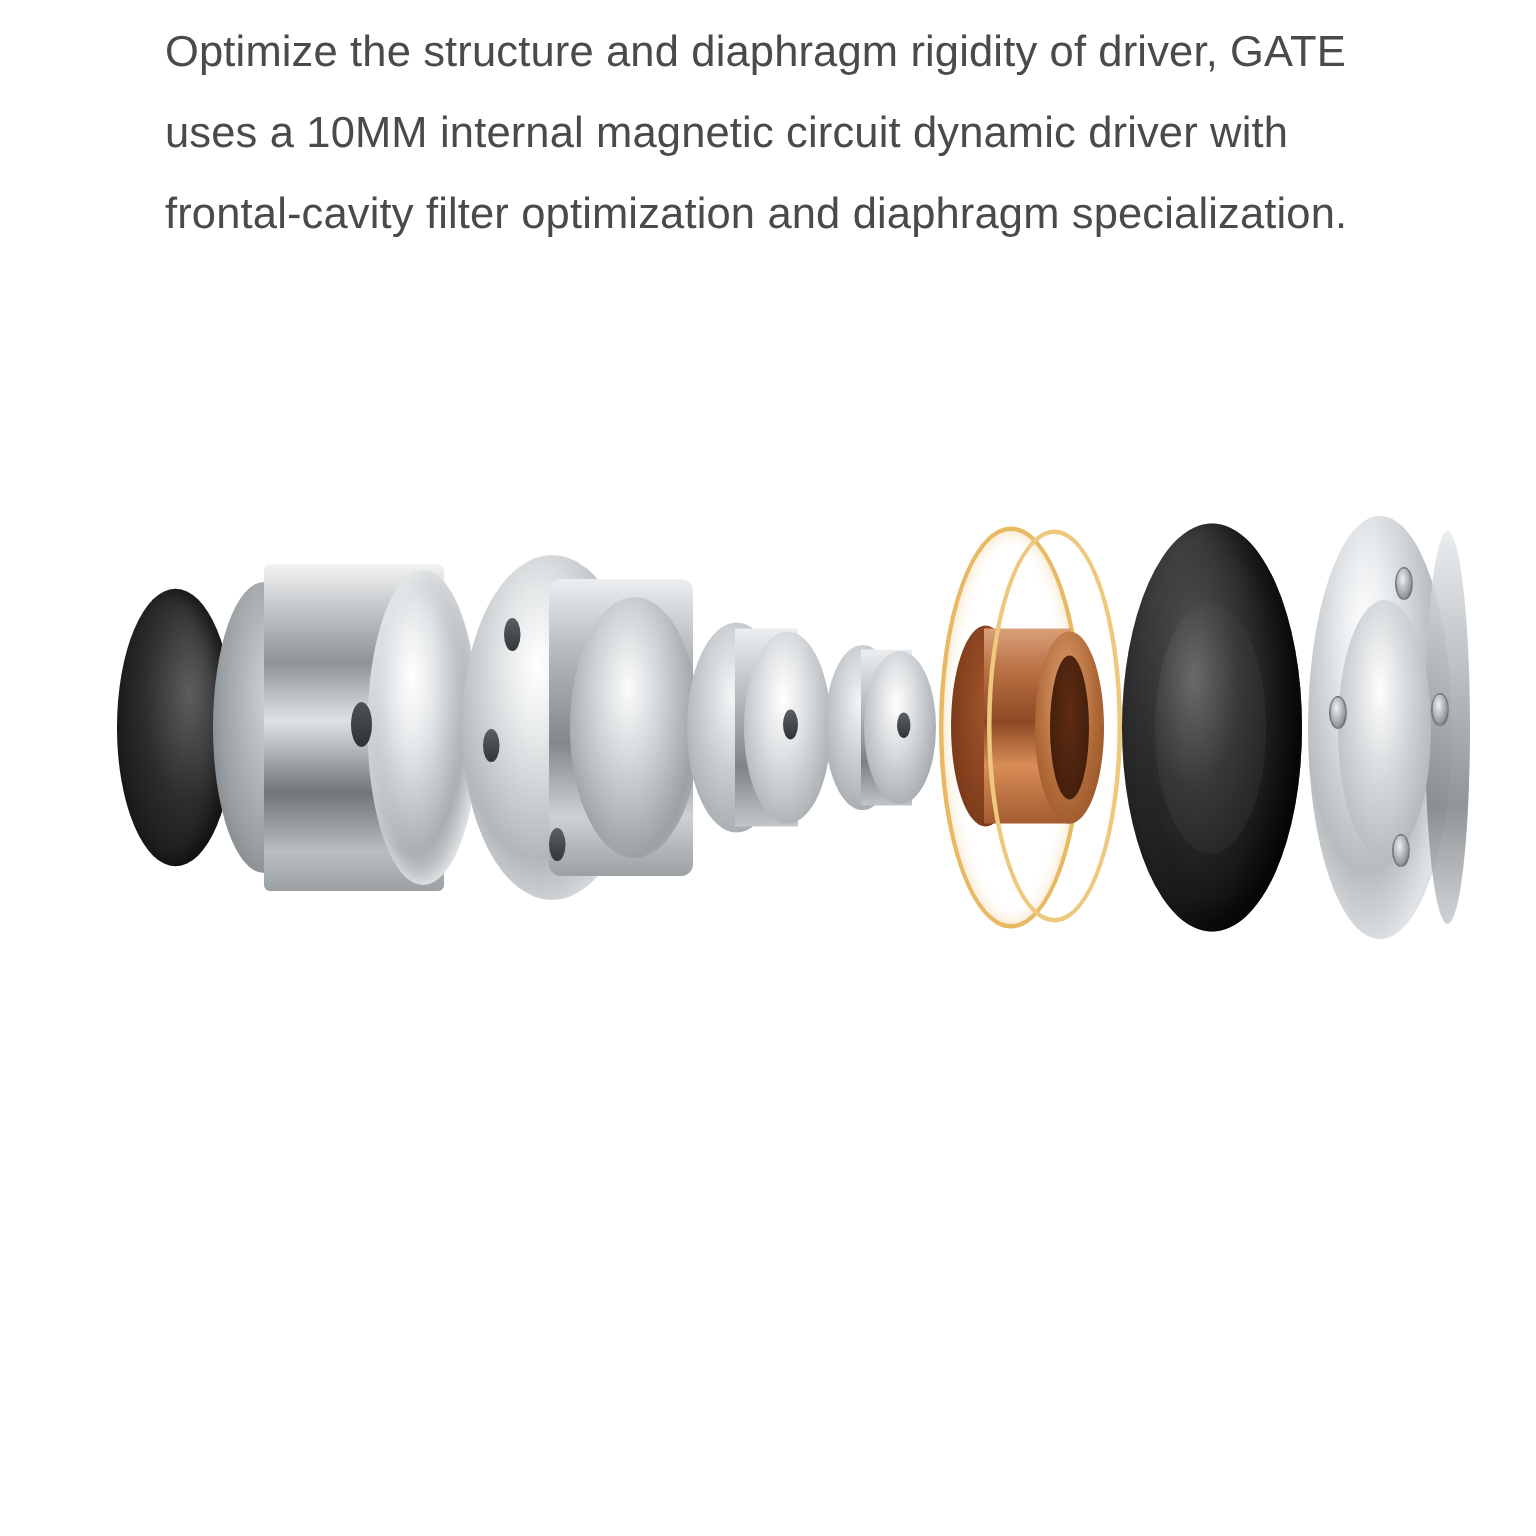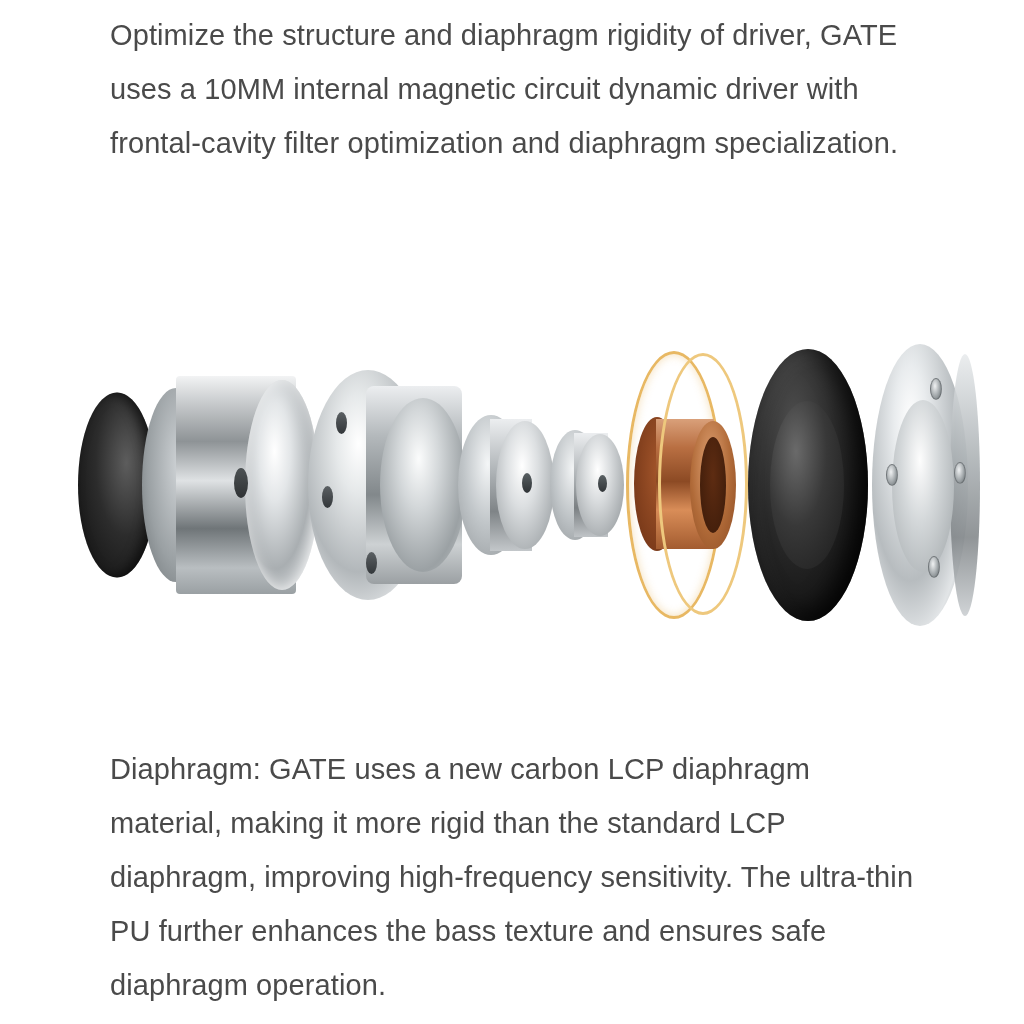--- a/index.html
+++ b/index.html
@@ -292,15 +292,14 @@
       <div class="fp-edge"></div>
       <div class="fp-inner"></div>
       <div class="screw s1"></div>
       <div class="screw s2"></div>
       <div class="screw s3"></div>
       <div class="screw s4"></div>
     </div>
 
   </div>
 
-  <div class="para" id="para-bottom">Diaphragm: GATE uses a new carbon LCP diaphragm material, making it more rigid than the standard LCP diaphragm, improving high-frequency sensitivity. The ultra-thin PU further enhances the bass texture and ensures safe diaphragm operation.</div>
 
 </div>
 
 </body></html>

